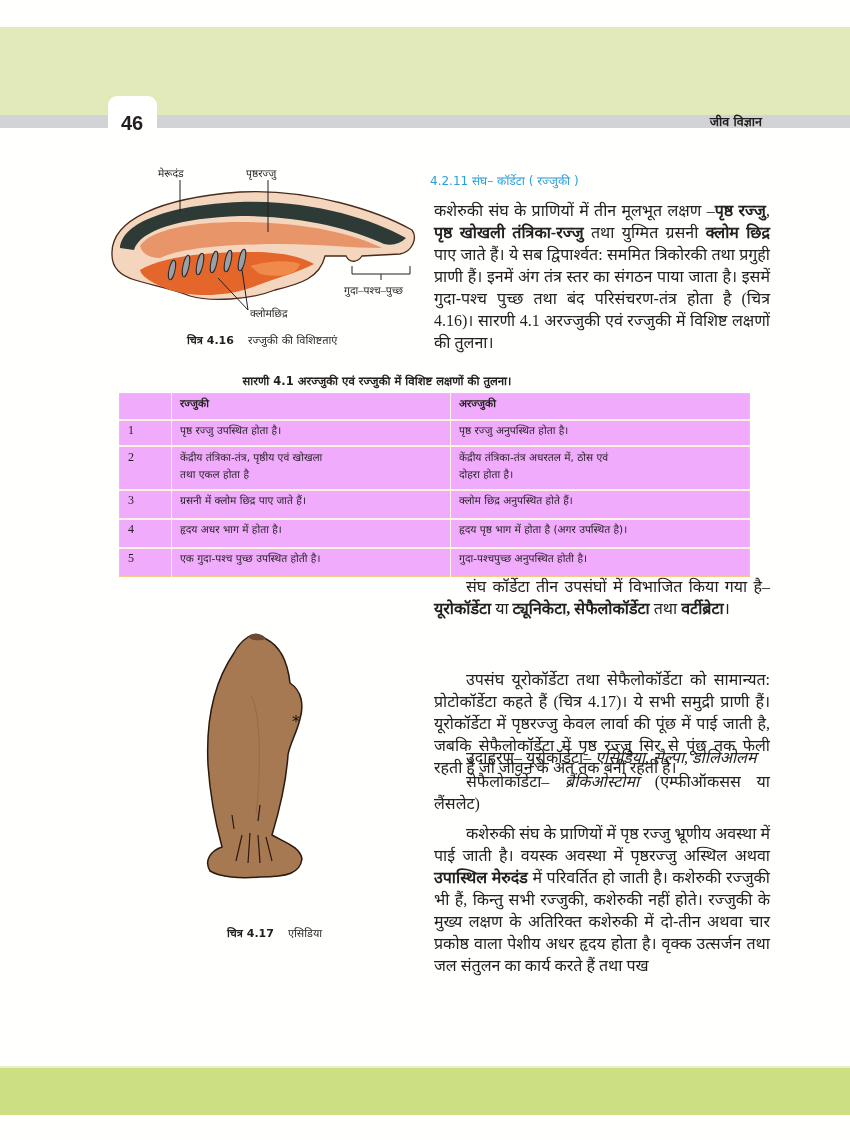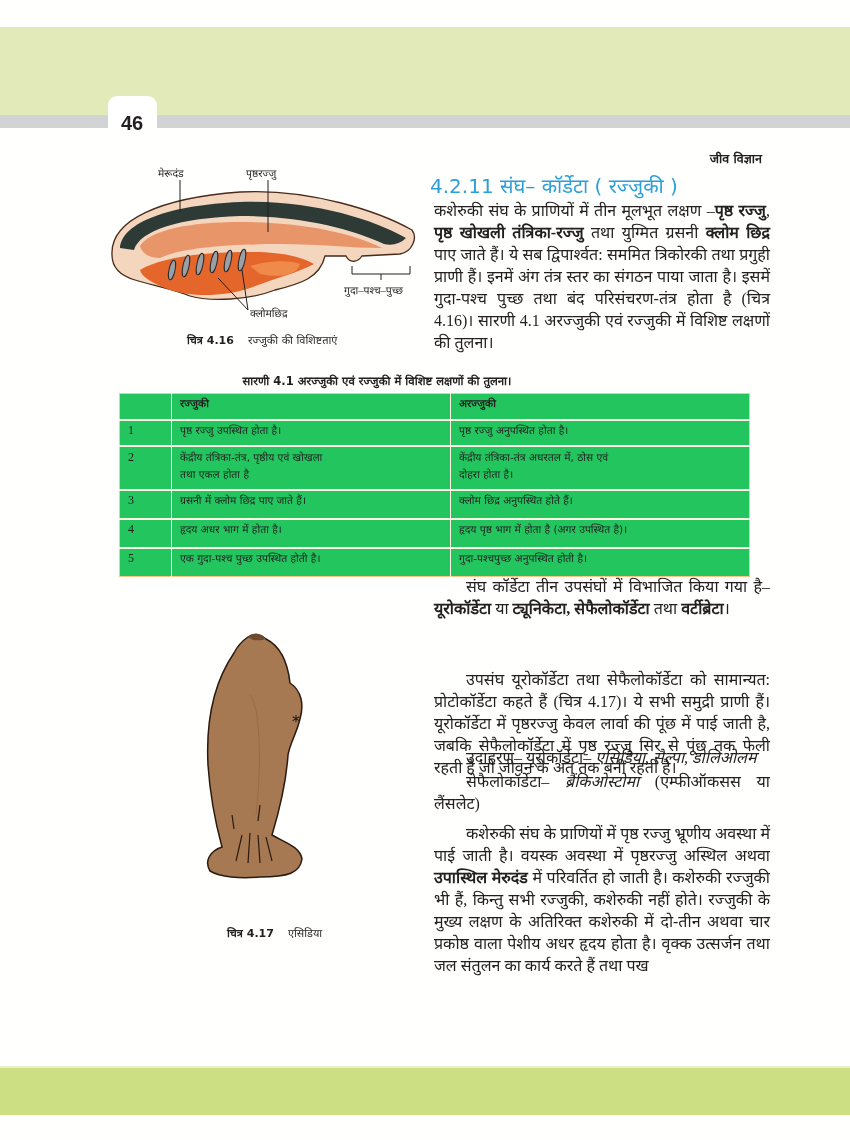--- a/index.html
+++ b/index.html
@@ -5,44 +5,44 @@
   html, body { margin:0; padding:0; }
   body { width:850px; height:1140px; position:relative; background:#fffffd; overflow:hidden;
          font-family:"DejaVu Serif", serif; color:#231f20; }
   .top-band { position:absolute; left:0; top:27px; width:850px; height:89px; background:#e2eab9; }
   .gray-bar { position:absolute; left:0; top:115px; width:850px; height:13px; background:#d2d3d5; }
   .page-tab { position:absolute; left:108px; top:96px; width:49px; height:32px; background:#fff;
               border-radius:9px 9px 0 0; }
   .page-num { position:absolute; left:121px; top:112px; font-family:"Liberation Sans", sans-serif;
               font-weight:bold; font-size:20px; color:#231f20; }
   .running-head { position:absolute; right:88px; top:113px; font-family:"DejaVu Sans", sans-serif;
-                  font-weight:bold; font-size:12.5px; color:#231f20;margin-top:37px; }
+                  font-weight:bold; font-size:12.5px; color:#231f20; }
   .bottom-band { position:absolute; left:0; top:1068px; width:850px; height:47px; background:#cddf83; }
   .bottom-line { position:absolute; left:0; top:1066px; width:850px; height:2px; background:#e9efc6; }
 
   
   .fig416 { position:absolute; left:100px; top:160px; width:320px; height:200px; }
   .fig-label { position:absolute; font-family:Liberation Serif, serif; font-size:10.5px; color:#231f20; white-space:nowrap; }
   .fig-caption { position:absolute; font-family:"DejaVu Sans", sans-serif; font-size:11px; color:#231f20; white-space:nowrap;padding-left:29px; }
   .fig-caption b { font-weight:bold; margin-right:14px; }
 
   
   .section-heading { position:absolute; left:430px; top:172px; font-family:"DejaVu Sans", sans-serif;
-                     font-size:20px; color:#2c9fd8; white-space:nowrap; }
+                     font-size:12px; color:#2c9fd8; white-space:nowrap; }
   .para { position:absolute; left:434px; width:336px; font-family:Liberation Serif, serif;
           font-size:16px; line-height:22px; text-align:justify; color:#231f20; }
   .para b { font-weight:bold; }
   .para i { font-style:italic; }
   .indent { text-indent:32px; }
 
   
   .table-title { position:absolute; left:0; width:754px; top:373px; text-align:center;
                  font-family:"DejaVu Sans", sans-serif; font-weight:bold; font-size:11.5px; color:#231f20; }
   .cmp-table { position:absolute; left:119px; top:393px; width:631px; border-collapse:collapse;
-               background:#22c55e; font-family:"DejaVu Sans", sans-serif; font-size:10.5px; color:#231f20;
+               background:#f0abfc; font-family:"DejaVu Sans", sans-serif; font-size:10.5px; color:#231f20;
                border:1px solid #f6c789; }
   .cmp-table td, .cmp-table th { border-top:2px solid #fff3e3; border-left:1px solid #fff3e3;
                padding:2px 8px; vertical-align:top; text-align:left; font-weight:normal; }
   .cmp-table th { font-weight:bold; height:21px; border-top:none; }
   .cmp-table tr:first-child th { border-top:none; }
   .cmp-table td.num { width:35px; font-family:"Liberation Serif", serif; font-size:12px; padding-left:8px; border-left:none; }
   .cmp-table th.num { width:35px; border-left:none; }
   .cmp-table td.c1, .cmp-table th.c1 { width:262px; }
   .cmp-table tr.r1 td { height:20px; } .cmp-table tr.r2 td { height:38px; line-height:17px; }
   .cmp-table tr.r3 td { height:23px; } .cmp-table tr.r4 td { height:23px; } .cmp-table tr.r5 td { height:23px; }

